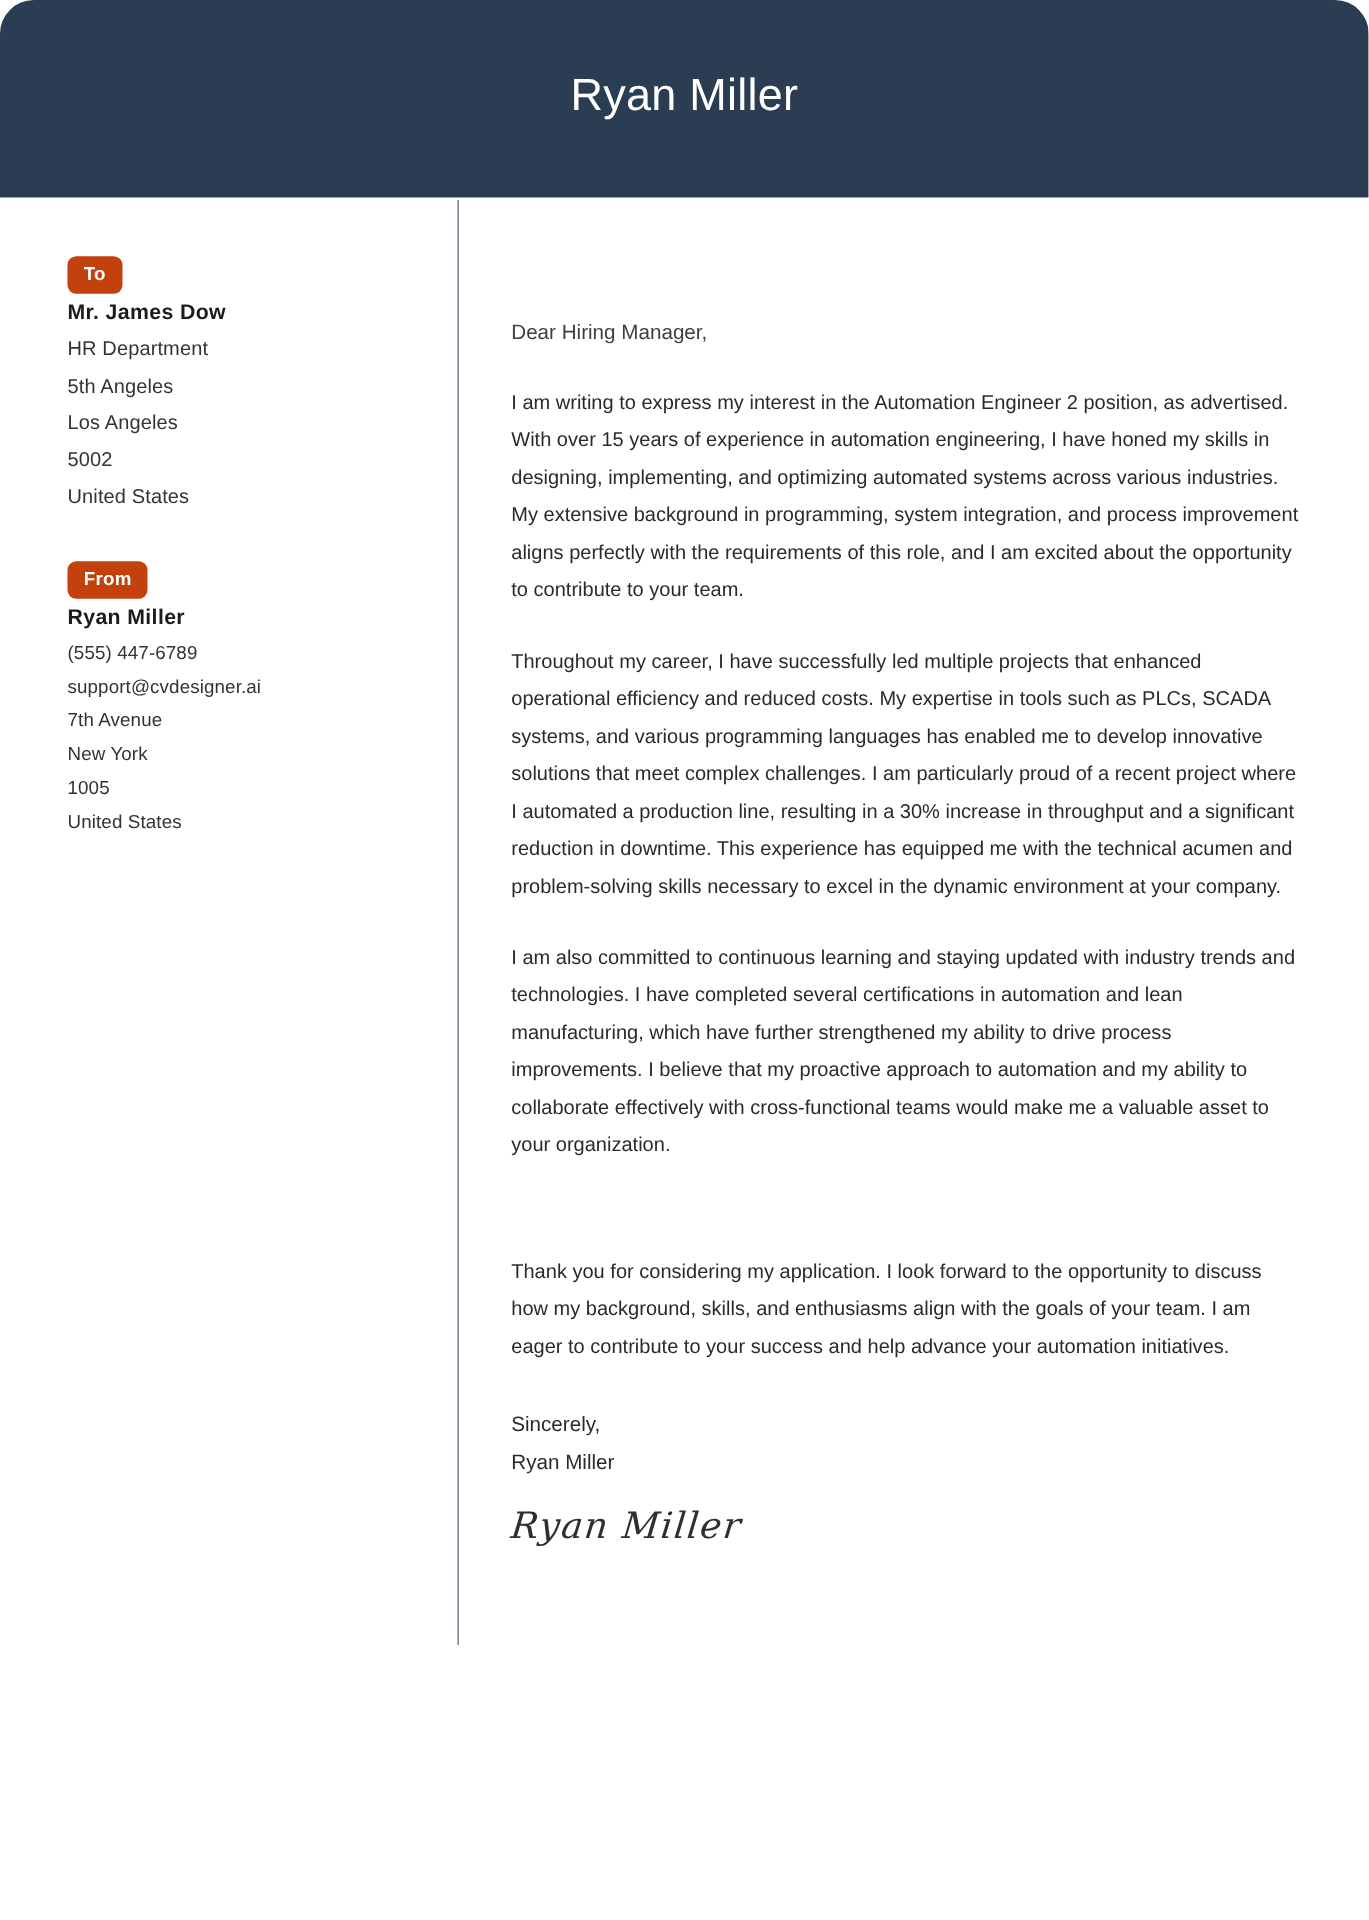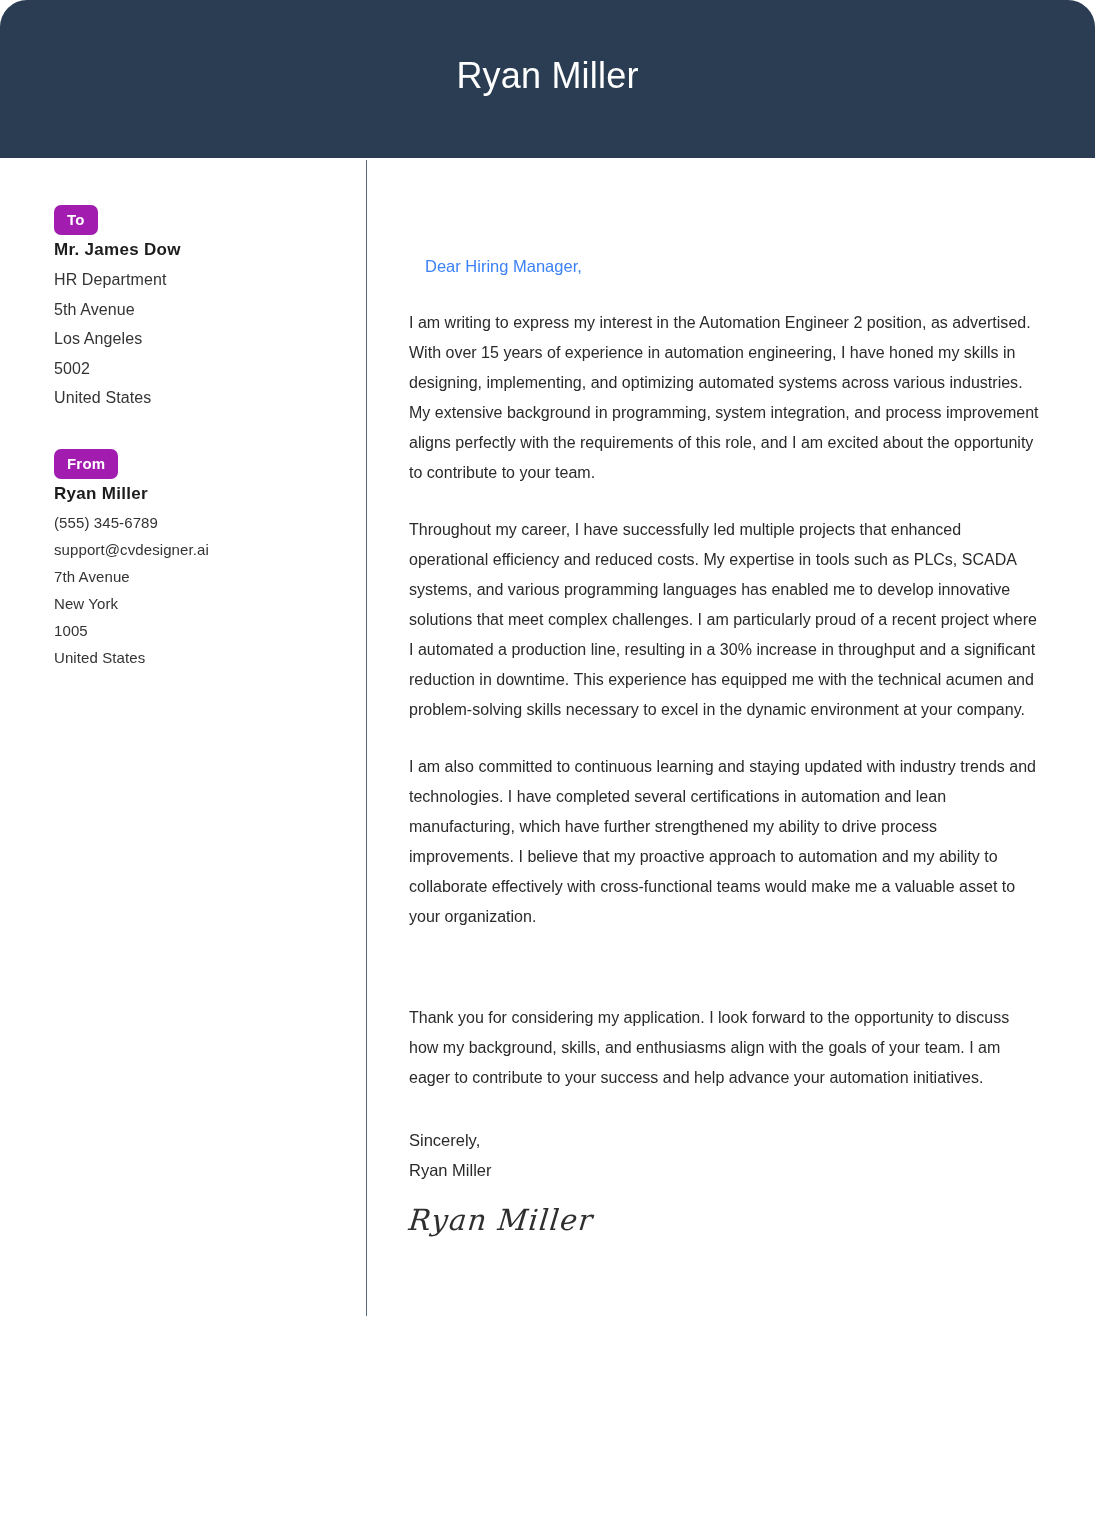--- a/index.html
+++ b/index.html
@@ -53,21 +53,21 @@
 
   
   .sidebar {
     position: absolute;
     left: 54px;
     top: 205px;
     width: 290px;
   }
   .badge {
     display: inline-block;
-    background: #a21caf;
+    background: #c2410c;
     color: #ffffff;
     font-size: 15px;
     font-weight: 700;
     border-radius: 7px;
     padding: 7px 13px 8px 13px;
     line-height: 1;
     letter-spacing: 0.2px;
   }
   .addr-block {
     margin-top: 0;
@@ -119,23 +119,22 @@
   }
   .letter-date {
     font-size: 15px;
     font-weight: 700;
     color: #1c1c1c;
     letter-spacing: 0.1px;
   }
   .salutation {
     margin-top: 46px;
     font-size: 16.5px;
-    color: #3b82f6;
-    line-height: 30px;
-    margin-left: 16px;
+    color: #404040;
+    line-height: 30px;
   }
   .para {
     margin-top: 27px;
     font-size: 16px;
     color: #2a2a2a;
     line-height: 30px;
     letter-spacing: 0.01px;
     text-align: left;
   }
   .para-spacer {
@@ -171,32 +170,32 @@
 
   <div class="divider"></div>
 
   <div class="sidebar">
 
     <div class="to-section">
       <span class="badge">To</span>
       <div class="addr-block">
         <div class="addr-name">Mr. James Dow</div>
         <div class="addr-line">HR Department</div>
-        <div class="addr-line">5th Avenue</div>
+        <div class="addr-line">5th Angeles</div>
         <div class="addr-line">Los Angeles</div>
         <div class="addr-line">5002</div>
         <div class="addr-line">United States</div>
       </div>
     </div>
 
     <div class="from-section">
       <span class="badge">From</span>
       <div class="addr-block">
         <div class="addr-name">Ryan Miller</div>
-        <div class="addr-line">(555) 345-6789</div>
+        <div class="addr-line">(555) 447-6789</div>
         <div class="addr-line">support@cvdesigner.ai</div>
         <div class="addr-line">7th Avenue</div>
         <div class="addr-line">New York</div>
         <div class="addr-line">1005</div>
         <div class="addr-line">United States</div>
       </div>
     </div>
 
   </div>
 

